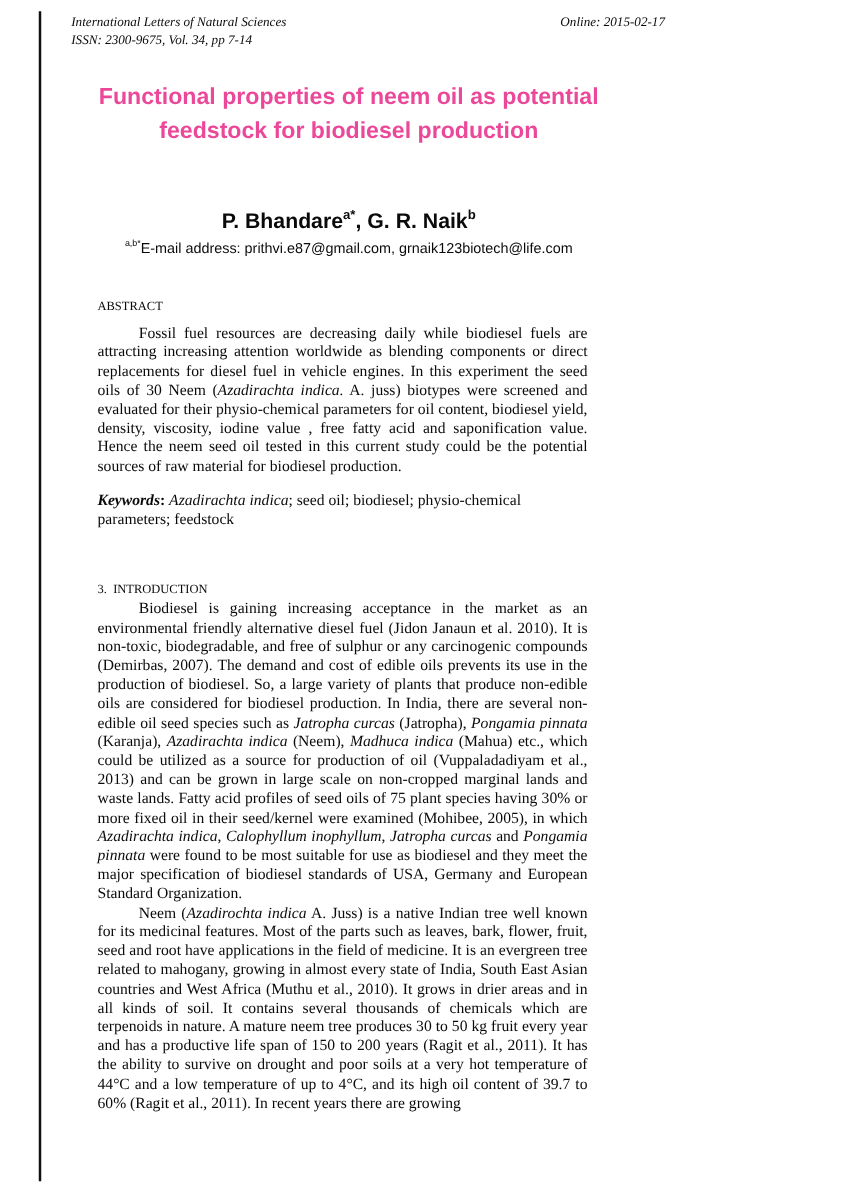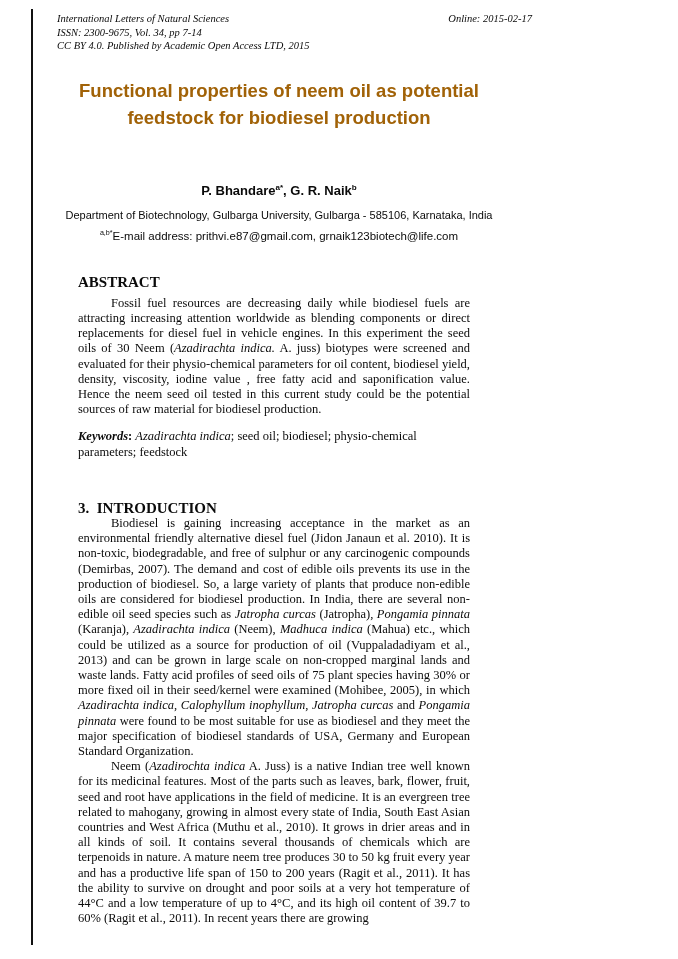--- a/index.html
+++ b/index.html
@@ -31,28 +31,28 @@
   }
   .header-left div { white-space: nowrap; }
   .header-right { white-space: nowrap; }
   .title {
     margin: 24px 60px 0;
     text-align: center;
     font-family: "Liberation Sans", sans-serif;
     font-weight: bold;
     font-size: 18.5px;
     line-height: 27px;
-    color: #a16207;
+    color: #ec4899;
   }
   .authors {
     margin: 52px 60px 0;
     text-align: center;
     font-family: "Liberation Sans", sans-serif;
     font-weight: bold;
-    font-size: 13px;
+    font-size: 17px;
     line-height: 16px;
   }
   .affiliation {
     margin: 9px 40px 0;
     text-align: center;
     font-family: "Liberation Sans", sans-serif;
     font-size: 11px;
     line-height: 14px;
   }
   .email {
@@ -61,22 +61,22 @@
     font-family: "Liberation Sans", sans-serif;
     font-size: 11.5px;
     line-height: 15px;
   }
   .body-col {
     margin: 31px 88px 0 78px;
     font-size: 12.5px;
     line-height: 15.2px;
   }
   .heading {
-    font-weight: bold;
-    font-size: 15px;
+    font-weight: normal;
+    font-size: 10px;
     margin: 0;
     white-space: pre-wrap;
   }
   .para {
     margin: 6px 0 0;
     text-align: justify;
   }
   .indent { text-indent: 33px; }
   .keywords { margin: 12px 0 0; text-align: left; }
   .section-heading { margin-top: 41px; }
@@ -87,29 +87,27 @@
 </head>
 <body>
 
 <div class="page">
   <div class="edge-line"></div>
 
   <div class="header">
     <div class="header-left">
       <div>International Letters of Natural Sciences</div>
       <div>ISSN: 2300-9675, Vol. 34, pp 7-14</div>
-      <div>CC BY 4.0. Published by Academic Open Access LTD, 2015</div>
     </div>
     <div class="header-right">Online: 2015-02-17</div>
   </div>
 
   <h1 class="title">Functional properties of neem oil as potential feedstock for biodiesel production</h1>
 
   <div class="authors"><span>P. Bhandare</span><sup>a*</sup><span>, G. R. Naik</span><sup>b</sup></div>
-  <div class="affiliation">Department of Biotechnology, Gulbarga University, Gulbarga - 585106, Karnataka, India</div>
   <div class="email"><sup>a,b*</sup><span>E-mail address: prithvi.e87@gmail.com, grnaik123biotech@life.com</span></div>
 
   <div class="body-col">
     <h2 class="heading">ABSTRACT</h2>
     <p class="para indent"><span>Fossil fuel resources are decreasing daily while biodiesel fuels are attracting increasing attention worldwide as blending components or direct replacements for diesel fuel in vehicle engines. In this experiment the seed oils of 30 Neem (</span><span style="font-style: italic;">Azadirachta indica.</span><span> A. juss) biotypes were screened and evaluated for their physio-chemical parameters for oil content, biodiesel yield, density, viscosity, iodine value , free fatty acid and saponification value. Hence the neem seed oil tested in this current study could be the potential sources of raw material for biodiesel production.</span></p>
     <p class="keywords"><span style="font-style: italic; font-weight: bold; font-family: Liberation Serif, serif;">Keywords</span><span style="font-weight: bold;">: </span><span style="font-style: italic;">Azadirachta indica</span><span>; seed oil; biodiesel; physio-chemical parameters; feedstock</span></p>
 
     <h2 class="heading section-heading">3.  INTRODUCTION</h2>
     <p class="para indent intro-para"><span>Biodiesel is gaining increasing acceptance in the market as an environmental friendly alternative diesel fuel (Jidon Janaun et al. 2010). It is non-toxic, biodegradable, and free of sulphur or any carcinogenic compounds (Demirbas, 2007). The demand and cost of edible oils prevents its use in the production of biodiesel. So, a large variety of plants that produce non-edible oils are considered for biodiesel production. In India, there are several non-edible oil seed species such as </span><span style="font-style: italic;">Jatropha curcas</span><span> (Jatropha), </span><span style="font-style: italic;">Pongamia pinnata</span><span> (Karanja), </span><span style="font-style: italic;">Azadirachta indica</span><span> (Neem), </span><span style="font-style: italic;">Madhuca indica</span><span> (Mahua) etc., which could be utilized as a source for production of oil (Vuppaladadiyam et al., 2013) and can be grown in large scale on non-cropped marginal lands and waste lands. Fatty acid profiles of seed oils of 75 plant species having 30% or more fixed oil in their seed/kernel were examined (Mohibee, 2005), in which </span><span style="font-style: italic;">Azadirachta indica</span><span>, </span><span style="font-style: italic;">Calophyllum inophyllum</span><span>, </span><span style="font-style: italic;">Jatropha curcas</span><span> and </span><span style="font-style: italic;">Pongamia pinnata</span><span> were found to be most suitable for use as biodiesel and they meet the major specification of biodiesel standards of USA, Germany and European Standard Organization.</span></p>
     <p class="para indent p2"><span>Neem (</span><span style="font-style: italic;">Azadirochta indica</span><span> A. Juss) is a native Indian tree well known for its medicinal features. Most of the parts such as leaves, bark, flower, fruit, seed and root have applications in the field of medicine. It is an evergreen tree related to mahogany, growing in almost every state of India, South East Asian countries and West Africa (Muthu et al., 2010). It grows in drier areas and in all kinds of soil. It contains several thousands of chemicals which are terpenoids in nature. A mature neem tree produces 30 to 50 kg fruit every year and has a productive life span of 150 to 200 years (Ragit et al., 2011). It has the ability to survive on drought and poor soils at a very hot temperature of 44°C and a low temperature of up to 4°C, and its high oil content of 39.7 to 60% (Ragit et al., 2011). In recent years there are growing</span></p>

